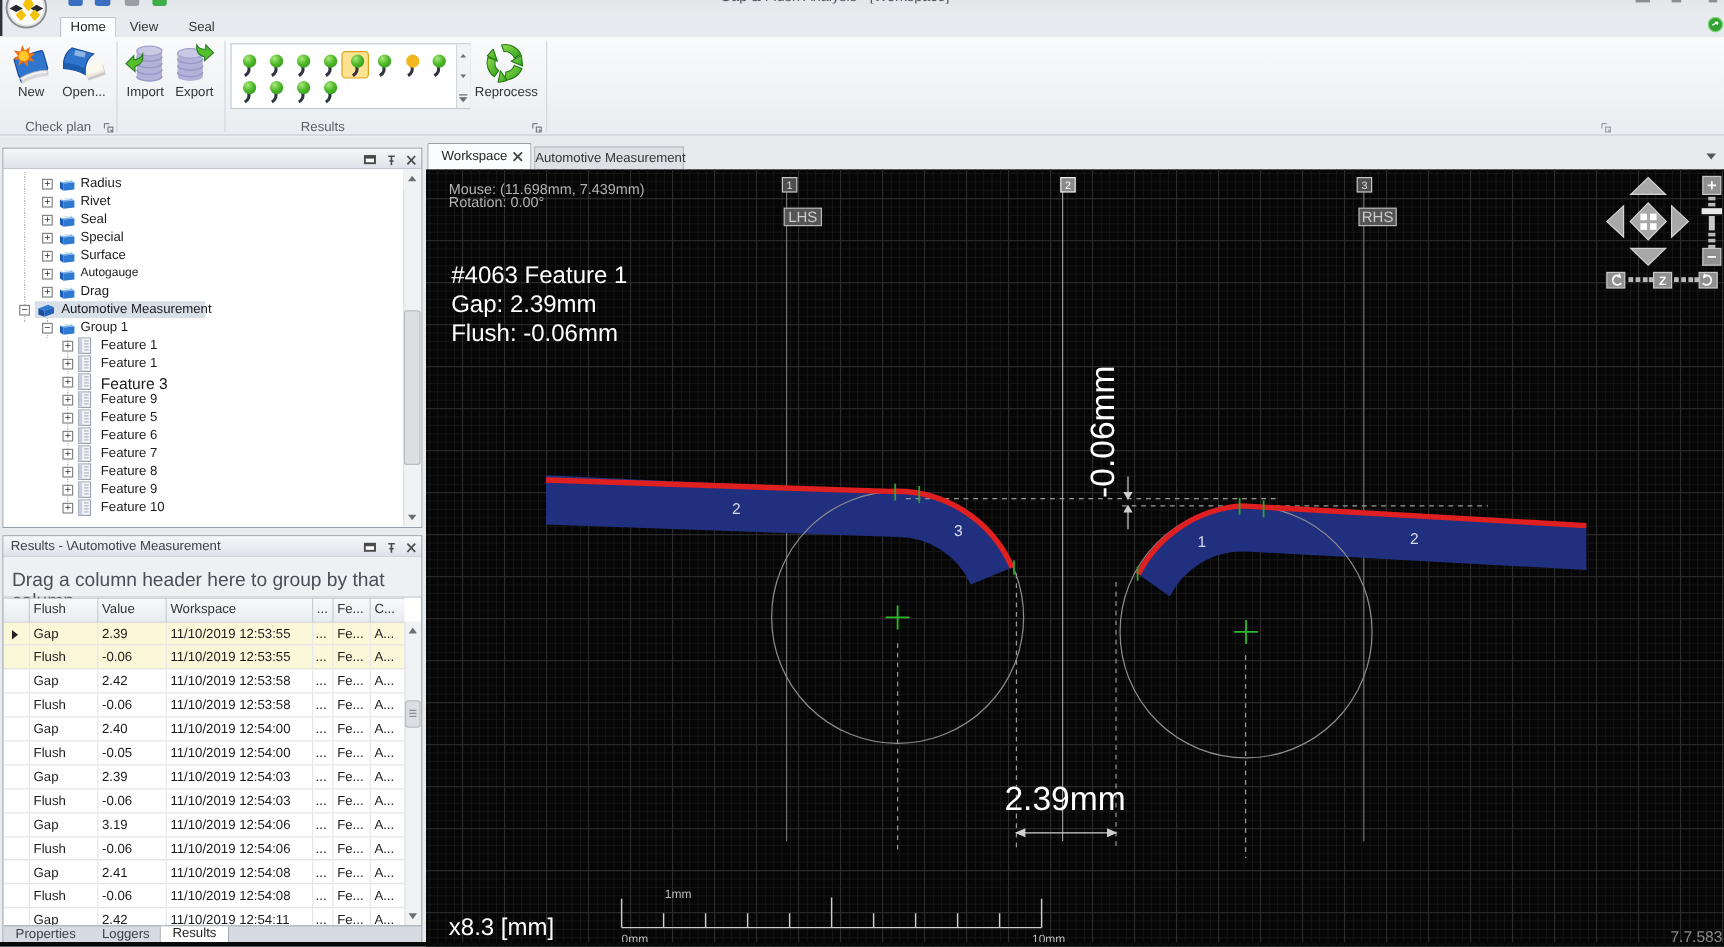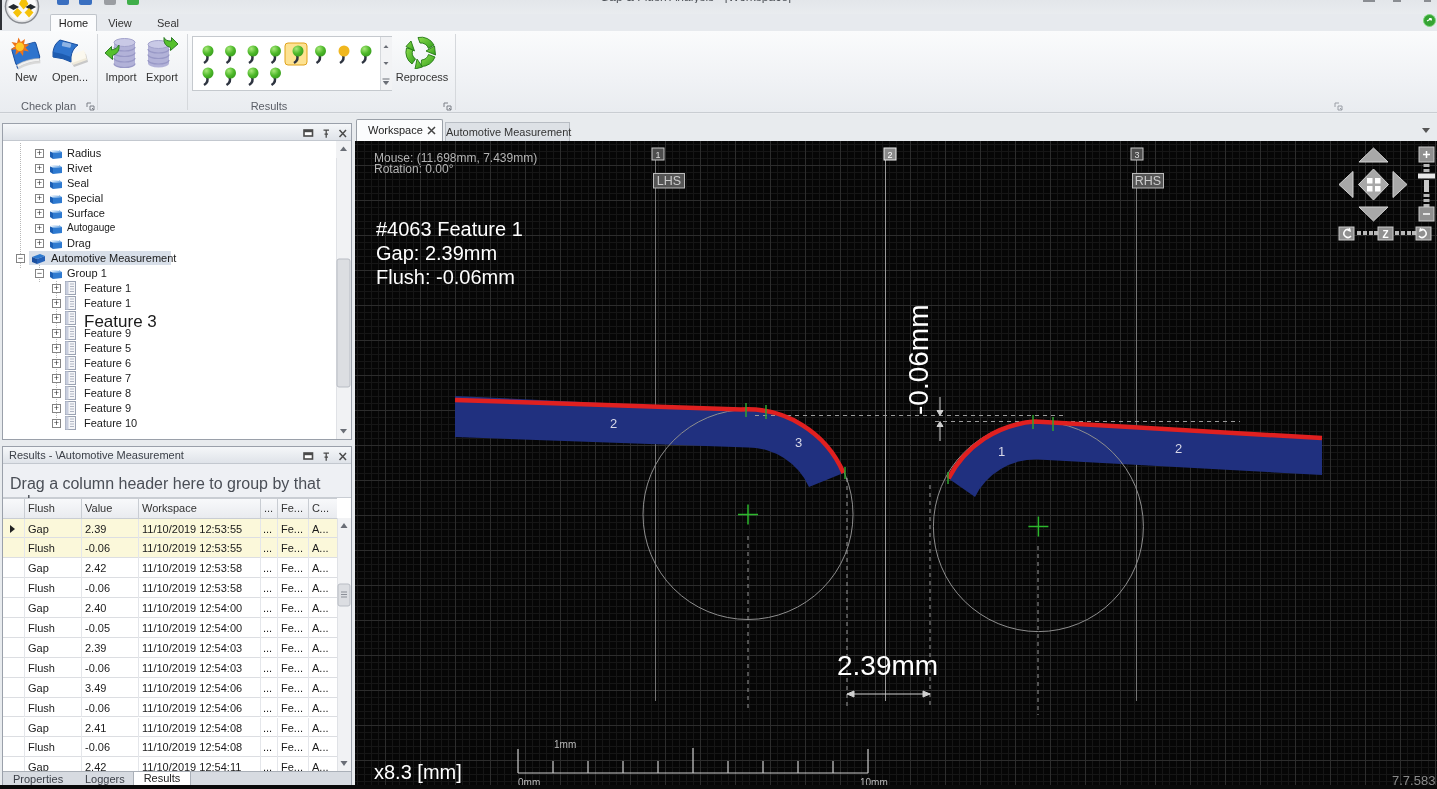--- a/index.html
+++ b/index.html
@@ -304,21 +304,21 @@
         <rect x="0.5" y="0.5" width="3" height="13" fill="#c8cede"></rect>
         <path d="M5,3 h4 M5,5.5 h4 M5,8 h4 M5,10.5 h4" stroke="#b0b6c4" stroke-width="1"></path>
       </svg>
       <div class="abs" style="left:81px;top:156px;font-size:11px;color:#1a1a1a;white-space:nowrap;">Feature 1</div>
       <div class="abs" style="left:49px;top:173px;width:9px;height:9px;border:1px solid #848484;background:#fff;font-size:9px;line-height:7px;text-align:center;color:#333;">+</div>
       <svg class="abs" style="left:62px;top:170px" width="11" height="14" viewBox="0 0 11 14">
         <rect x="0.5" y="0.5" width="10" height="13" fill="#f4f5f7" stroke="#9aa2b2"></rect>
         <rect x="0.5" y="0.5" width="3" height="13" fill="#c8cede"></rect>
         <path d="M5,3 h4 M5,5.5 h4 M5,8 h4 M5,10.5 h4" stroke="#b0b6c4" stroke-width="1"></path>
       </svg>
-      <div class="abs" style="left:81px;top:171px;font-size:17px;color:#1a1a1a;white-space:nowrap;">Feature 3</div>
+      <div class="abs" style="left:81px;top:171px;font-size:13px;color:#1a1a1a;white-space:nowrap;">Feature 3</div>
       <div class="abs" style="left:49px;top:188px;width:9px;height:9px;border:1px solid #848484;background:#fff;font-size:9px;line-height:7px;text-align:center;color:#333;">+</div>
       <svg class="abs" style="left:62px;top:185px" width="11" height="14" viewBox="0 0 11 14">
         <rect x="0.5" y="0.5" width="10" height="13" fill="#f4f5f7" stroke="#9aa2b2"></rect>
         <rect x="0.5" y="0.5" width="3" height="13" fill="#c8cede"></rect>
         <path d="M5,3 h4 M5,5.5 h4 M5,8 h4 M5,10.5 h4" stroke="#b0b6c4" stroke-width="1"></path>
       </svg>
       <div class="abs" style="left:81px;top:186px;font-size:11px;color:#1a1a1a;white-space:nowrap;">Feature 9</div>
       <div class="abs" style="left:49px;top:203px;width:9px;height:9px;border:1px solid #848484;background:#fff;font-size:9px;line-height:7px;text-align:center;color:#333;">+</div>
       <svg class="abs" style="left:62px;top:200px" width="11" height="14" viewBox="0 0 11 14">
         <rect x="0.5" y="0.5" width="10" height="13" fill="#f4f5f7" stroke="#9aa2b2"></rect>
@@ -503,21 +503,21 @@
       <div class="abs" style="left:278px;top:163.79999999999998px;font-size:11px;color:#1a1a1a;">Fe...</div>
       <div class="abs" style="left:309px;top:163.79999999999998px;font-size:11px;color:#1a1a1a;">A...</div>
       <div class="abs" style="left:0;top:179.7px;width:334px;height:19.9px;background:#fff;border-bottom:1px solid #dcdee2;"></div>
       <div class="abs" style="left:21px;top:179.7px;width:1px;height:19.9px;background:#e4e6ea;"></div>
       <div class="abs" style="left:78px;top:179.7px;width:1px;height:19.9px;background:#e4e6ea;"></div>
       <div class="abs" style="left:135px;top:179.7px;width:1px;height:19.9px;background:#e4e6ea;"></div>
       <div class="abs" style="left:257px;top:179.7px;width:1px;height:19.9px;background:#e4e6ea;"></div>
       <div class="abs" style="left:274px;top:179.7px;width:1px;height:19.9px;background:#e4e6ea;"></div>
       <div class="abs" style="left:305px;top:179.7px;width:1px;height:19.9px;background:#e4e6ea;"></div>
       <div class="abs" style="left:25px;top:183.7px;font-size:11px;color:#1a1a1a;">Gap</div>
-      <div class="abs" style="left:82px;top:183.7px;font-size:11px;color:#1a1a1a;">3.49</div>
+      <div class="abs" style="left:82px;top:183.7px;font-size:11px;color:#1a1a1a;">3.19</div>
       <div class="abs" style="left:139px;top:183.7px;font-size:11px;color:#1a1a1a;">11/10/2019 12:54:06</div>
       <div class="abs" style="left:260px;top:183.7px;font-size:11px;color:#1a1a1a;">...</div>
       <div class="abs" style="left:278px;top:183.7px;font-size:11px;color:#1a1a1a;">Fe...</div>
       <div class="abs" style="left:309px;top:183.7px;font-size:11px;color:#1a1a1a;">A...</div>
       <div class="abs" style="left:0;top:199.6px;width:334px;height:19.9px;background:#fff;border-bottom:1px solid #dcdee2;"></div>
       <div class="abs" style="left:21px;top:199.6px;width:1px;height:19.9px;background:#e4e6ea;"></div>
       <div class="abs" style="left:78px;top:199.6px;width:1px;height:19.9px;background:#e4e6ea;"></div>
       <div class="abs" style="left:135px;top:199.6px;width:1px;height:19.9px;background:#e4e6ea;"></div>
       <div class="abs" style="left:257px;top:199.6px;width:1px;height:19.9px;background:#e4e6ea;"></div>
       <div class="abs" style="left:274px;top:199.6px;width:1px;height:19.9px;background:#e4e6ea;"></div>

